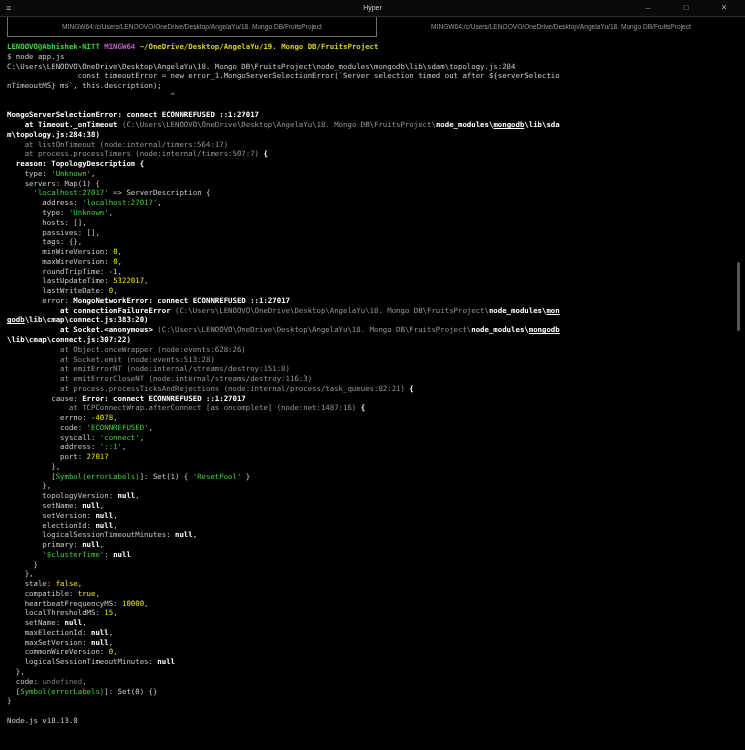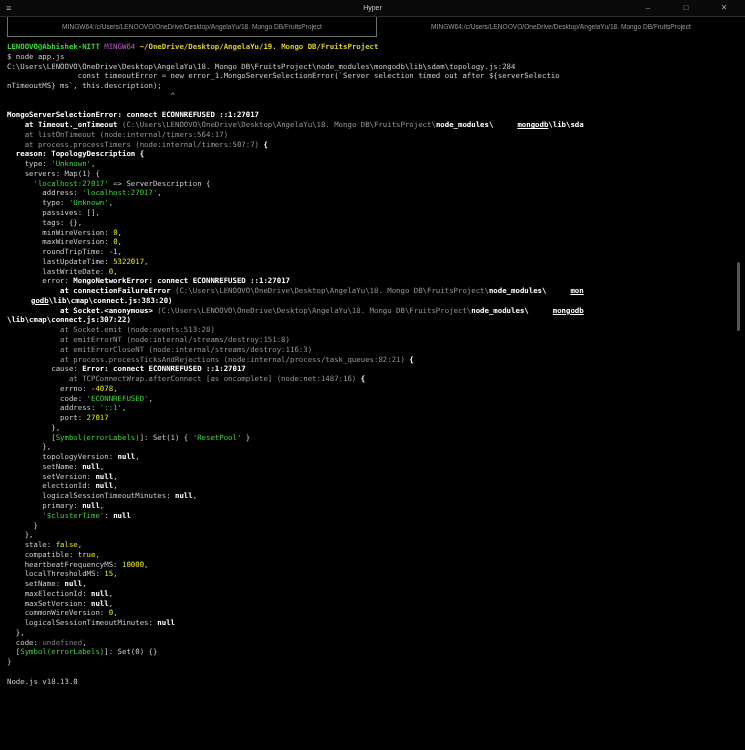--- a/index.html
+++ b/index.html
@@ -14,25 +14,25 @@
   
   .tabbar{height:20px;display:flex;border-top:1px solid #2e2e2e;background:#000;}
   .tab{flex:1;overflow:hidden;white-space:nowrap;text-align:center;color:#9a9a9a;font-size:6.6px;line-height:19px;box-sizing:border-box;}
   .tab.first{margin-left:7px;border-left:1px solid #707070;border-right:1px solid #707070;border-bottom:1px solid #707070;}
   
   .term{position:absolute;top:37px;left:0;right:0;bottom:0;padding:5px 0 0 7px;font-family:"DejaVu Sans Mono",monospace;font-size:7.35px;line-height:9.78px;background:#000;overflow:hidden;}
   .tline{height:9.78px;white-space:pre;}
   .s-df{color:#cdcdcd;}
   .s-dim{color:#989898;}
   .s-b{color:#ffffff;font-weight:bold;margin-top:20px;}
-  .s-bu{color:#ffffff;font-weight:bold;text-decoration:underline;padding-left:24px;}
+  .s-bu{color:#ffffff;font-weight:bold;text-decoration:underline;}
   .s-grn{color:#3fd53f;text-align:right;}
   .s-yel{color:#e5e510;}
   .s-pg{color:#3fd53f;font-weight:bold;}
-  .s-pm{color:#c05ec9;font-weight:normal;}
+  .s-pm{color:#c05ec9;font-weight:bold;}
   .s-py{color:#d9d21c;font-weight:bold;}
   .s-ud{color:#7d7d7d;}
   .scroll-thumb{position:absolute;right:5px;top:262px;width:3px;height:69px;background:#565656;border-radius:2px;}
 </style>
 </head>
 <body>
 
 <div class="window">
   <div class="titlebar">
     <span class="menu-icon">≡</span>
@@ -52,48 +52,52 @@
   <div class="term" id="term">
       <div class="tline"><span class="s-pg">LENOOVO@Abhishek-NITT </span><span class="s-pm">MINGW64 </span><span class="s-py">~/OneDrive/Desktop/AngelaYu/19. Mongo DB/FruitsProject</span></div>
       <div class="tline"><span class="s-df">$ node app.js</span></div>
       <div class="tline"><span class="s-df">C:\Users\LENOOVO\OneDrive\Desktop\AngelaYu\18. Mongo DB\FruitsProject\node_modules\mongodb\lib\sdam\topology.js:284</span></div>
       <div class="tline"><span class="s-df">                const timeoutError = new error_1.MongoServerSelectionError(`Server selection timed out after ${serverSelectio</span></div>
       <div class="tline"><span class="s-df">nTimeoutMS} ms`, this.description);</span></div>
       <div class="tline"><span class="s-df">                                     ^</span></div>
       <div class="tline"></div>
       <div class="tline"><span class="s-b">MongoServerSelectionError: connect ECONNREFUSED ::1:27017</span></div>
       <div class="tline"><span class="s-b">    at Timeout._onTimeout </span><span class="s-dim">(C:\Users\LENOOVO\OneDrive\Desktop\AngelaYu\18. Mongo DB\FruitsProject\</span><span class="s-b">node_modules\</span><span class="s-bu">mongodb</span><span class="s-b">\lib\sda</span></div>
+      <div class="tline"><span class="s-b">m\topology.js:284:38)</span></div>
       <div class="tline"><span class="s-dim">    at listOnTimeout (node:internal/timers:564:17)</span></div>
       <div class="tline"><span class="s-dim">    at process.processTimers (node:internal/timers:507:7) </span><span class="s-b">{</span></div>
       <div class="tline"><span class="s-b">  reason: TopologyDescription {</span></div>
       <div class="tline"><span class="s-df">    type: </span><span class="s-grn">'Unknown'</span><span class="s-df">,</span></div>
       <div class="tline"><span class="s-df">    servers: Map(1) {</span></div>
       <div class="tline"><span class="s-df">      </span><span class="s-grn">'localhost:27017'</span><span class="s-df"> =&gt; ServerDescription {</span></div>
       <div class="tline"><span class="s-df">        address: </span><span class="s-grn">'localhost:27017'</span><span class="s-df">,</span></div>
       <div class="tline"><span class="s-df">        type: </span><span class="s-grn">'Unknown'</span><span class="s-df">,</span></div>
+      <div class="tline"><span class="s-df">        hosts: [],</span></div>
       <div class="tline"><span class="s-df">        passives: [],</span></div>
       <div class="tline"><span class="s-df">        tags: {},</span></div>
       <div class="tline"><span class="s-df">        minWireVersion: </span><span class="s-yel">0</span><span class="s-df">,</span></div>
       <div class="tline"><span class="s-df">        maxWireVersion: </span><span class="s-yel">0</span><span class="s-df">,</span></div>
       <div class="tline"><span class="s-df">        roundTripTime: </span><span class="s-yel">-1</span><span class="s-df">,</span></div>
       <div class="tline"><span class="s-df">        lastUpdateTime: </span><span class="s-yel">5322017</span><span class="s-df">,</span></div>
       <div class="tline"><span class="s-df">        lastWriteDate: </span><span class="s-yel">0</span><span class="s-df">,</span></div>
       <div class="tline"><span class="s-df">        error: </span><span class="s-b">MongoNetworkError: connect ECONNREFUSED ::1:27017</span></div>
       <div class="tline"><span class="s-b">            at connectionFailureError </span><span class="s-dim">(C:\Users\LENOOVO\OneDrive\Desktop\AngelaYu\18. Mongo DB\FruitsProject\</span><span class="s-b">node_modules\</span><span class="s-bu">mon</span></div>
       <div class="tline"><span class="s-bu">godb</span><span class="s-b">\lib\cmap\connect.js:383:20)</span></div>
       <div class="tline"><span class="s-b">            at Socket.&lt;anonymous&gt; </span><span class="s-dim">(C:\Users\LENOOVO\OneDrive\Desktop\AngelaYu\18. Mongo DB\FruitsProject\</span><span class="s-b">node_modules\</span><span class="s-bu">mongodb</span></div>
       <div class="tline"><span class="s-b">\lib\cmap\connect.js:307:22)</span></div>
+      <div class="tline"><span class="s-dim">            at Object.onceWrapper (node:events:628:26)</span></div>
       <div class="tline"><span class="s-dim">            at Socket.emit (node:events:513:28)</span></div>
       <div class="tline"><span class="s-dim">            at emitErrorNT (node:internal/streams/destroy:151:8)</span></div>
       <div class="tline"><span class="s-dim">            at emitErrorCloseNT (node:internal/streams/destroy:116:3)</span></div>
       <div class="tline"><span class="s-dim">            at process.processTicksAndRejections (node:internal/process/task_queues:82:21) </span><span class="s-b">{</span></div>
       <div class="tline"><span class="s-df">          cause: </span><span class="s-b">Error: connect ECONNREFUSED ::1:27017</span></div>
       <div class="tline"><span class="s-dim">              at TCPConnectWrap.afterConnect [as oncomplete] (node:net:1487:16) </span><span class="s-b">{</span></div>
       <div class="tline"><span class="s-df">            errno: </span><span class="s-yel">-4078</span><span class="s-df">,</span></div>
       <div class="tline"><span class="s-df">            code: </span><span class="s-grn">'ECONNREFUSED'</span><span class="s-df">,</span></div>
+      <div class="tline"><span class="s-df">            syscall: </span><span class="s-grn">'connect'</span><span class="s-df">,</span></div>
       <div class="tline"><span class="s-df">            address: </span><span class="s-grn">'::1'</span><span class="s-df">,</span></div>
       <div class="tline"><span class="s-df">            port: </span><span class="s-yel">27017</span></div>
       <div class="tline"><span class="s-df">          },</span></div>
       <div class="tline"><span class="s-df">          [</span><span class="s-grn">Symbol(errorLabels)</span><span class="s-df">]: Set(1) { </span><span class="s-grn">'ResetPool'</span><span class="s-df"> }</span></div>
       <div class="tline"><span class="s-df">        },</span></div>
       <div class="tline"><span class="s-df">        topologyVersion: </span><span class="s-b">null</span><span class="s-df">,</span></div>
       <div class="tline"><span class="s-df">        setName: </span><span class="s-b">null</span><span class="s-df">,</span></div>
       <div class="tline"><span class="s-df">        setVersion: </span><span class="s-b">null</span><span class="s-df">,</span></div>
       <div class="tline"><span class="s-df">        electionId: </span><span class="s-b">null</span><span class="s-df">,</span></div>
       <div class="tline"><span class="s-df">        logicalSessionTimeoutMinutes: </span><span class="s-b">null</span><span class="s-df">,</span></div>

